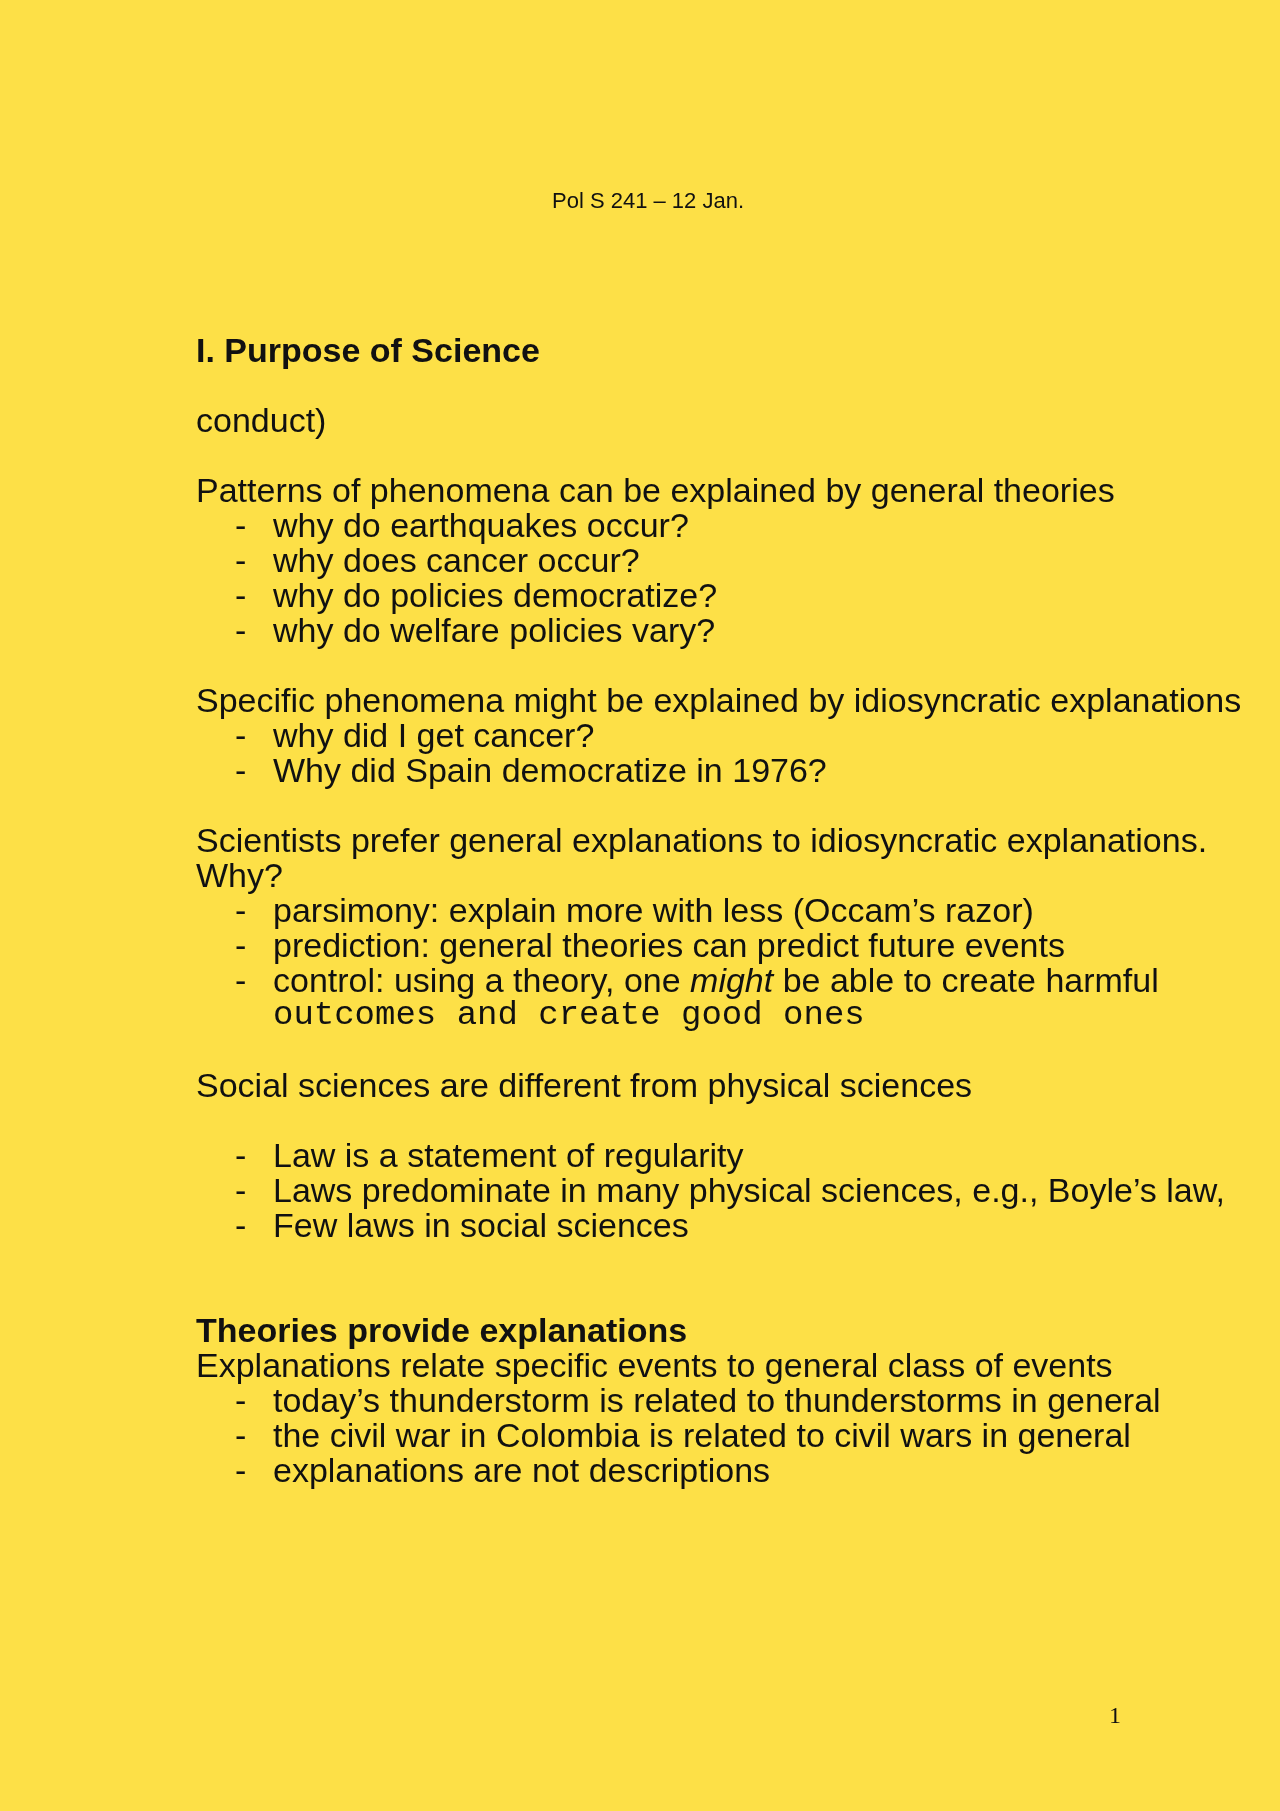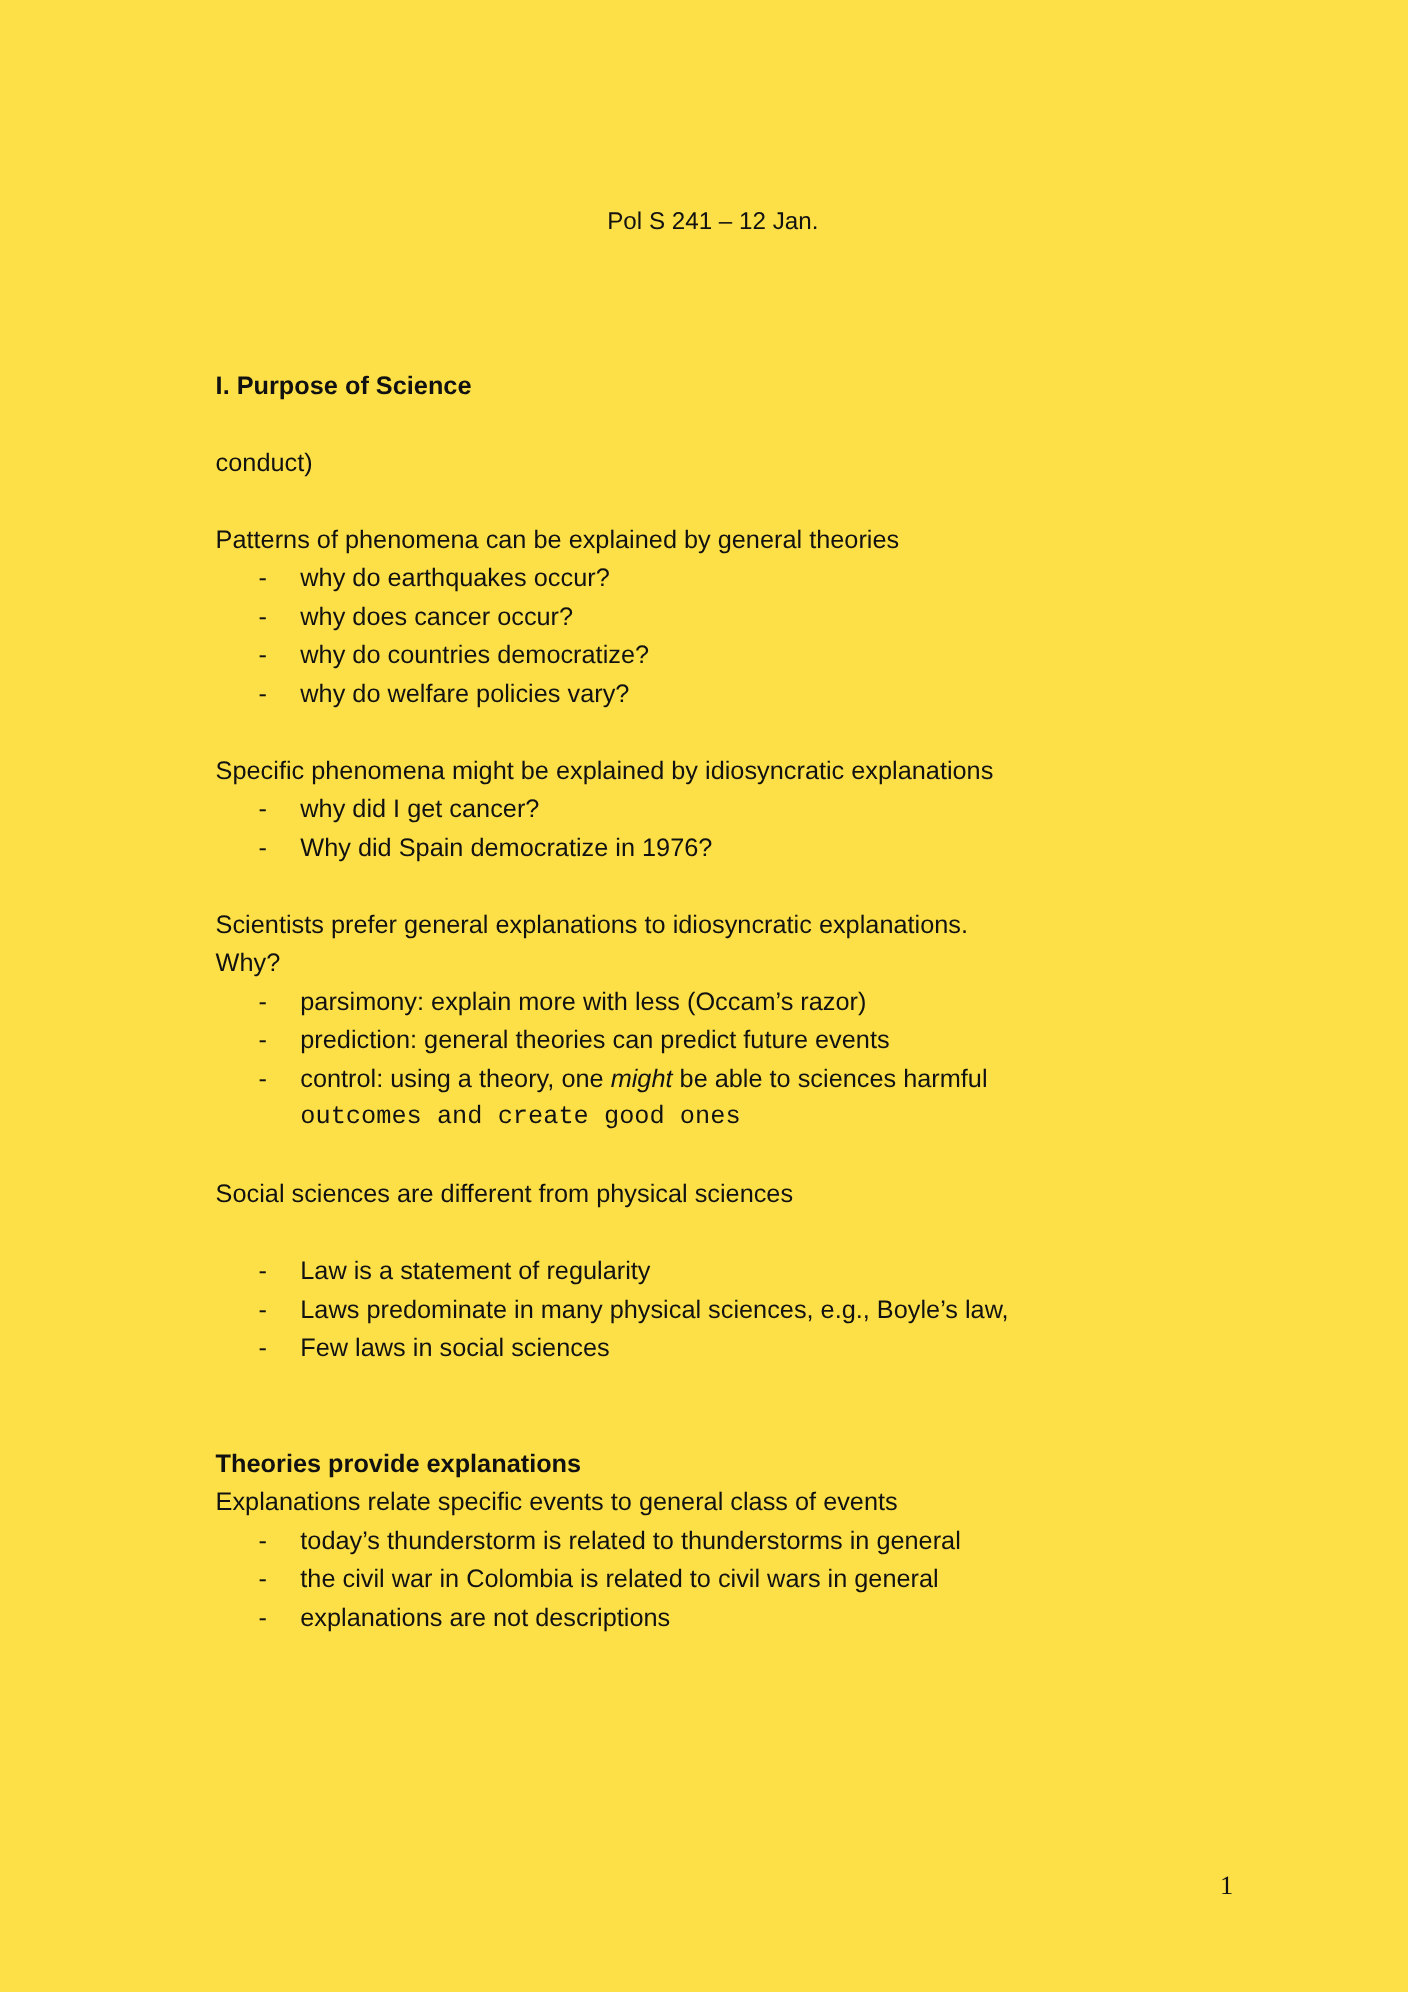--- a/index.html
+++ b/index.html
@@ -1,21 +1,21 @@
 <!DOCTYPE html>
 <html><head>
 <meta charset="utf-8">
 <style>
   html, body { margin:0; padding:0; background:#ffffff; }
   body { width:1280px; height:1811px; position:relative; overflow:hidden; }
   .page { position:absolute; left:0; top:0; width:1280px; height:1811px; background:#fde047; }
   .hdr { position:absolute; top:188px; left:0; width:1296px; text-align:center;
          font-family:"Liberation Sans", sans-serif; font-size:22px; color:#111; }
   .body { position:absolute; left:196px; top:333px; width:980px;
-          font-family:"Liberation Sans", sans-serif; font-size:23px; line-height:35px; color:#111; }
+          font-family:"Liberation Sans", sans-serif; font-size:34px; line-height:35px; color:#111; }
   .line { height:35px; white-space:nowrap; }
   .gap { height:35px; }
   .bold { font-weight:bold; }
   .bullet { position:relative; padding-left:77px; height:35px; white-space:nowrap; }
   .bullet .dash { position:absolute; left:39px; top:0; }
   .cont { padding-left:77px; height:35px; white-space:nowrap;font-family:Liberation Mono, monospace; }
   .pnum { position:absolute; left:1109px; top:1702px; font-family:"Liberation Serif", serif; font-size:24px; color:#111; }
 </style>
 </head>
 <body>
@@ -24,32 +24,32 @@
   <div class="hdr">Pol S 241 – 12 Jan.</div>
 
   <div class="body">
     <div class="line bold">I. Purpose of Science</div>
     <div class="gap"></div>
     <div class="line">conduct)</div>
     <div class="gap"></div>
     <div class="line">Patterns of phenomena can be explained by general theories</div>
     <div class="bullet"><span class="dash">-</span><span>why do earthquakes occur?</span></div>
     <div class="bullet"><span class="dash">-</span><span>why does cancer occur?</span></div>
-    <div class="bullet"><span class="dash">-</span><span>why do countries democratize?</span></div>
+    <div class="bullet"><span class="dash">-</span><span>why do policies democratize?</span></div>
     <div class="bullet"><span class="dash">-</span><span>why do welfare policies vary?</span></div>
     <div class="gap"></div>
     <div class="line">Specific phenomena might be explained by idiosyncratic explanations</div>
     <div class="bullet"><span class="dash">-</span><span>why did I get cancer?</span></div>
     <div class="bullet"><span class="dash">-</span><span>Why did Spain democratize in 1976?</span></div>
     <div class="gap"></div>
     <div class="line">Scientists prefer general explanations to idiosyncratic explanations.</div>
     <div class="line">Why?</div>
     <div class="bullet"><span class="dash">-</span><span>parsimony: explain more with less (Occam’s razor)</span></div>
     <div class="bullet"><span class="dash">-</span><span>prediction: general theories can predict future events</span></div>
-    <div class="bullet"><span class="dash">-</span><span>control: using a theory, one </span><em>might</em><span> be able to sciences harmful</span></div>
+    <div class="bullet"><span class="dash">-</span><span>control: using a theory, one </span><em>might</em><span> be able to create harmful</span></div>
     <div class="cont">outcomes and create good ones</div>
     <div class="gap"></div>
     <div class="line">Social sciences are different from physical sciences</div>
     <div class="gap"></div>
     <div class="bullet"><span class="dash">-</span><span>Law is a statement of regularity</span></div>
     <div class="bullet"><span class="dash">-</span><span>Laws predominate in many physical sciences, e.g., Boyle’s law,</span></div>
     <div class="bullet"><span class="dash">-</span><span>Few laws in social sciences</span></div>
     <div class="gap"></div>
     <div class="gap"></div>
     <div class="line bold">Theories provide explanations</div>

